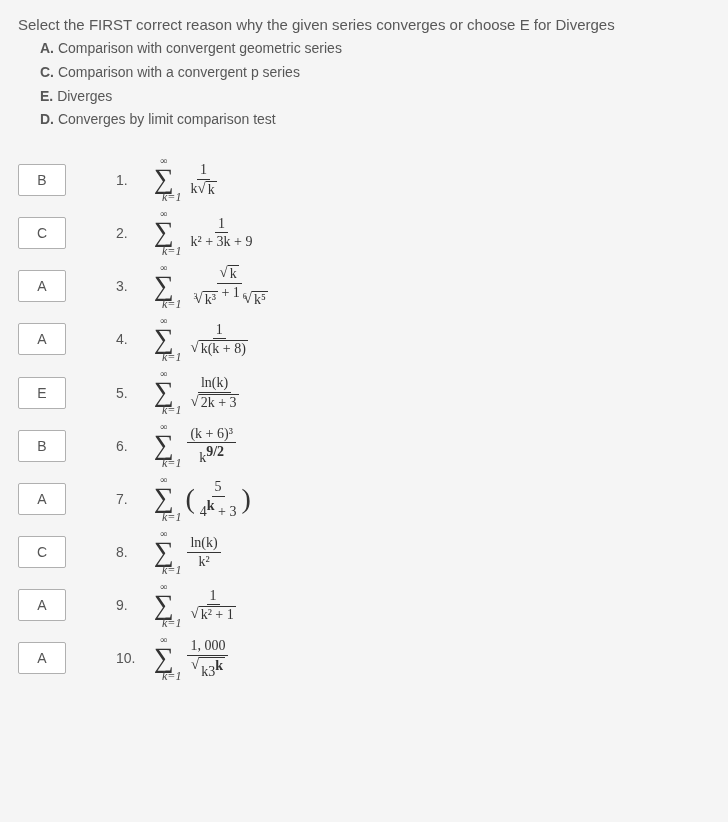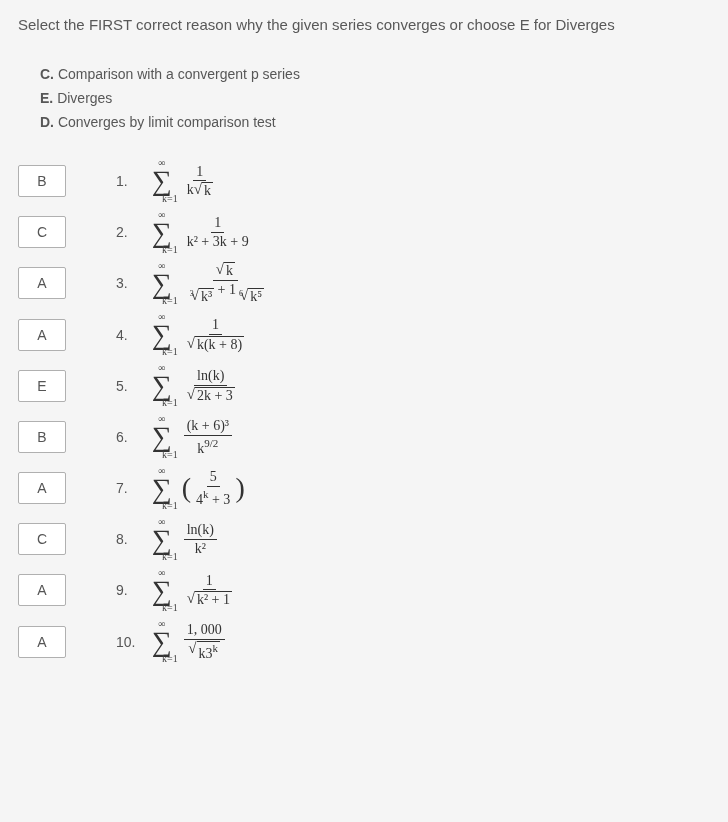--- a/index.html
+++ b/index.html
@@ -10,21 +10,21 @@
     body {
       font-family: Arial, Helvetica, sans-serif;
       background: #f5f5f5;
       padding: 14px 18px;
       width: 728px;
       color: #4a4a4a;
     }
     .header {
       font-size: 15px;
       color: #585858;
-      margin-bottom: 28px;
+      margin-bottom: 2px;
       line-height: 1.4;
     }
     .choices {
       margin-left: 22px;
       margin-bottom: 24px;
     }
     .choice {
       font-size: 14px;
       color: #575757;
       line-height: 1.7;
@@ -77,22 +77,23 @@
     .sigma-top {
       font-size: 10px;
       color: #444;
     }
     .sigma-sym {
       font-size: 28px;
       line-height: 0.9;
       color: #333;
     }
     .sigma-bot {
-      font-size: 10px;
+      font-size: 12px;
       color: #444;
+      font-style: italic;
       padding-left: 16px;
     }
     .frac {
       display: inline-flex;
       flex-direction: column;
       align-items: center;
       line-height: 1.1;
       vertical-align: middle;
       margin: 0 2px;
     }
@@ -121,34 +122,39 @@
       line-height: 1;
       margin-right: -1px;
     }
     .root-idx {
       font-size: 8px;
       position: relative;
       top: 2px;
       left: 3px;
     }
     sup {
-      font-size: 11px;
+      font-size: 14px;
+      font-weight: bold;
     }
     .paren-big {
       font-size: 28px;
       line-height: 0.8;
     }
   </style>
 </head>
 <body>
 
 <div class="header">Select the FIRST correct reason why the given series converges or choose E for Diverges</div>
 
 <div class="choices">
   <div class="choice">
+    <span class="choice-letter">A.</span>
+    <span>Comparison with convergent geometric series</span>
+  </div>
+  <div class="choice">
     <span class="choice-letter">C.</span>
     <span>Comparison with a convergent p series</span>
   </div>
   <div class="choice">
     <span class="choice-letter">E.</span>
     <span>Diverges</span>
   </div>
   <div class="choice">
     <span class="choice-letter">D.</span>
     <span>Converges by limit comparison test</span>

